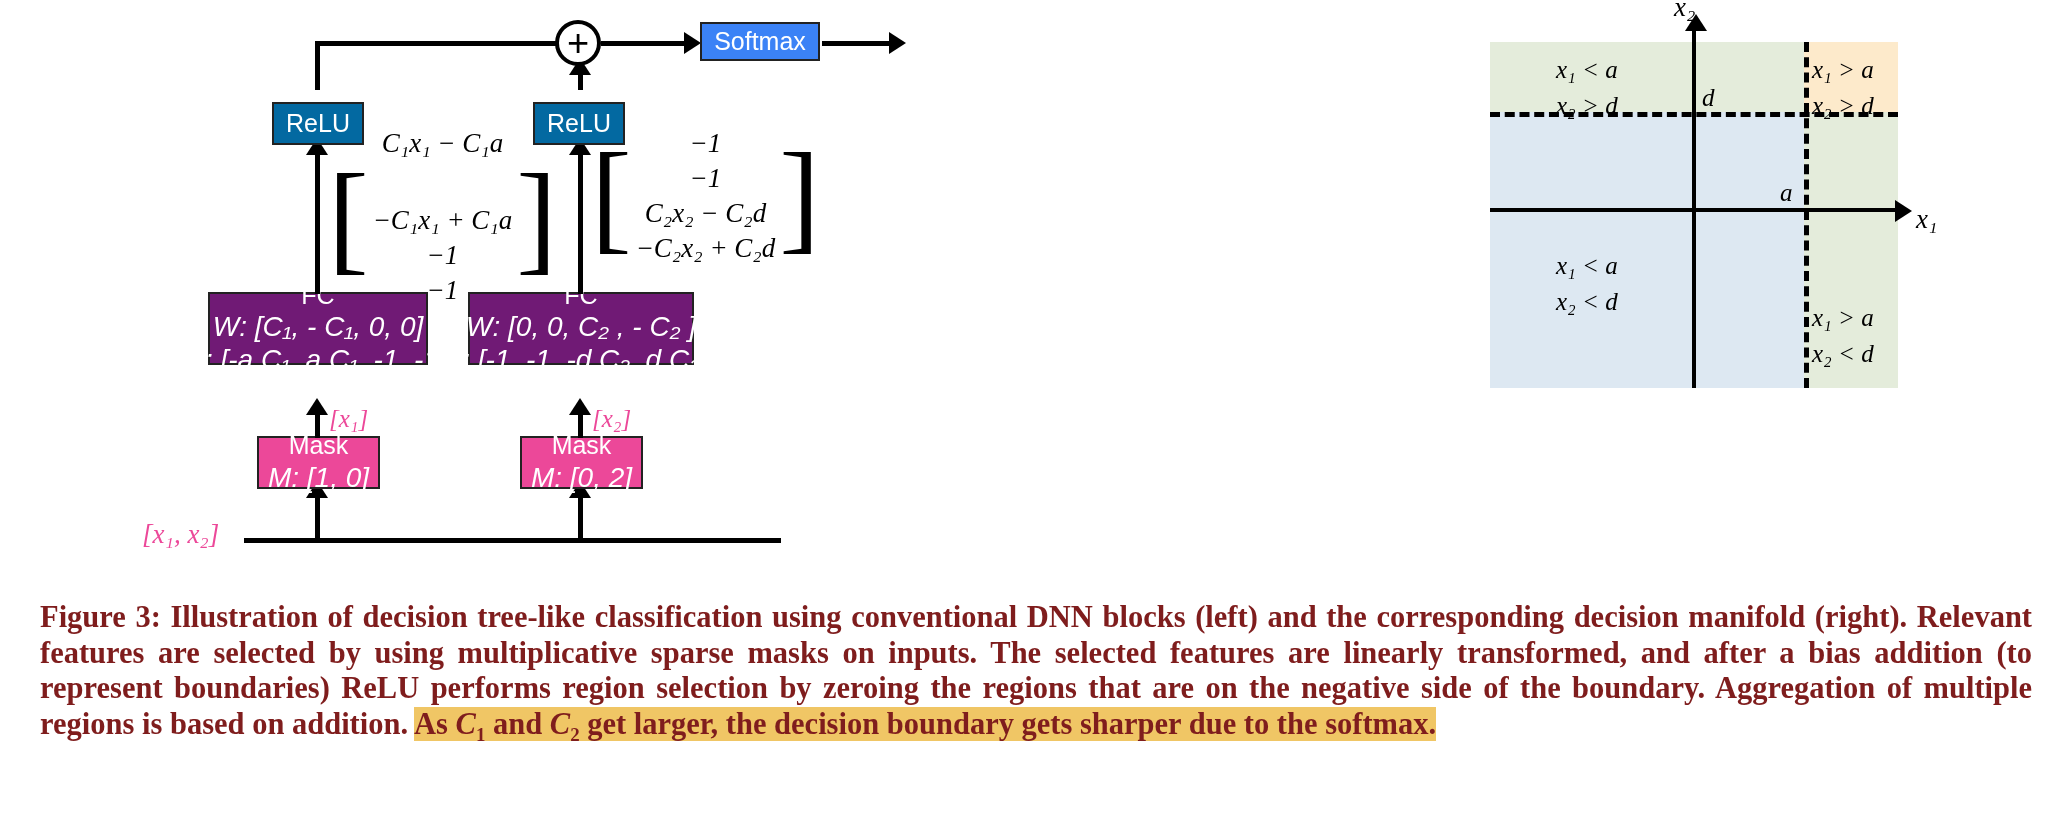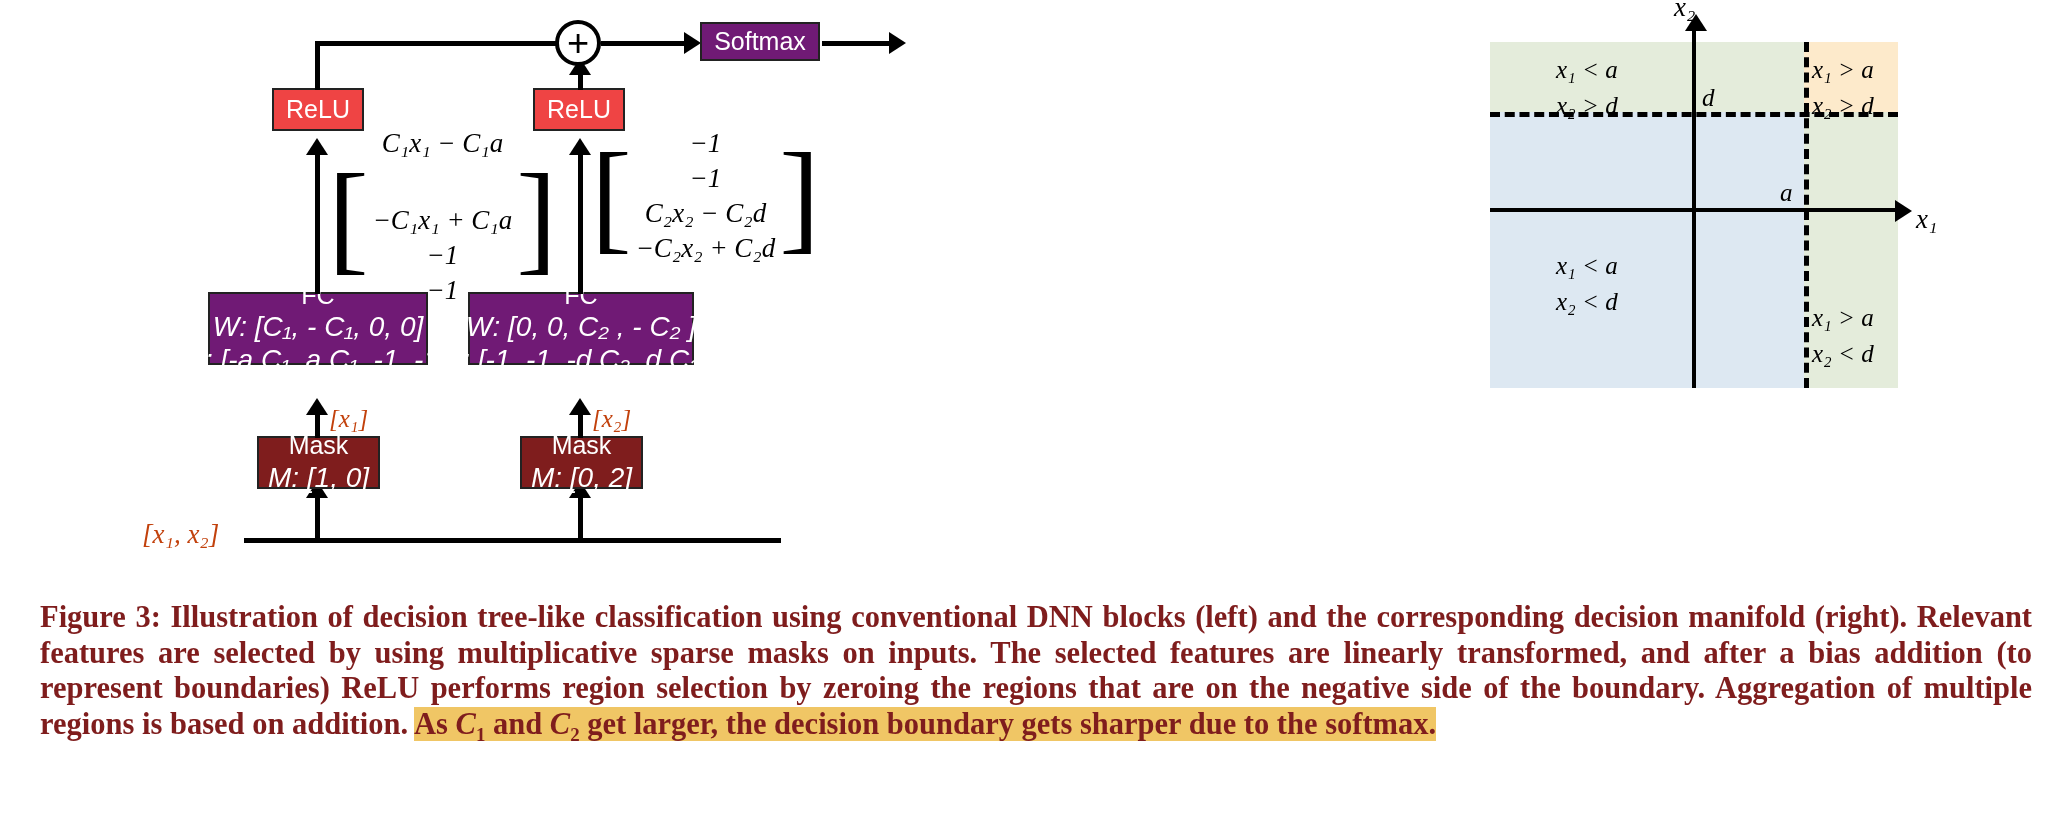--- a/index.html
+++ b/index.html
@@ -13,31 +13,31 @@
   .vline{position:absolute;background:#000;width:5px;}
   .arrow-up{position:absolute;width:0;height:0;border-left:11px solid transparent;border-right:11px solid transparent;border-bottom:17px solid #000;}
   .arrow-right{position:absolute;width:0;height:0;border-top:11px solid transparent;border-bottom:11px solid transparent;border-left:17px solid #000;}
 
   
   .block{position:absolute;box-sizing:border-box;border:2.5px solid #222;
          display:flex;flex-direction:column;align-items:center;justify-content:center;
          color:#fff;text-align:center;line-height:1.18;}
   .block .ttl{font-size:25px;}
   .block .sub{font-size:28px;font-style:italic;white-space:nowrap;}
-  .blk-relu{background:#ef4444;}
+  .blk-relu{background:#0369a1;margin-top:14px;}
   .blk-fc{background:#701a75;}
-  .blk-mask{background:#7f1d1d;}
-  .blk-softmax{background:#701a75;}
+  .blk-mask{background:#ec4899;}
+  .blk-softmax{background:#3b82f6;}
 
   .plus-node{position:absolute;box-sizing:border-box;border:4px solid #000;border-radius:50%;
              background:#fff;display:flex;align-items:center;justify-content:center;
              font-size:38px;line-height:1;color:#000;font-family:"Liberation Sans",sans-serif;}
 
   
-  .math{font-family:"Liberation Serif",serif;font-style:italic;color:#c2410c;white-space:nowrap;}
+  .math{font-family:"Liberation Serif",serif;font-style:italic;color:#ec4899;white-space:nowrap;}
   .mathn{font-family:"Liberation Serif",serif;color:#000;white-space:nowrap;}
   sub{font-size:.62em;font-style:normal;}
   .mat{position:absolute;display:flex;align-items:stretch;}
   .mat .brk{font-family:"Liberation Serif",serif;font-size:122px;line-height:.78;color:#000;
             display:flex;align-items:center;font-weight:300;}
   .mat .rows{display:flex;flex-direction:column;justify-content:center;align-items:center;
              padding:0 4px;font-family:"Liberation Serif",serif;font-style:italic;font-size:27px;line-height:1.30;}
 
   
   #plot{position:absolute;}

